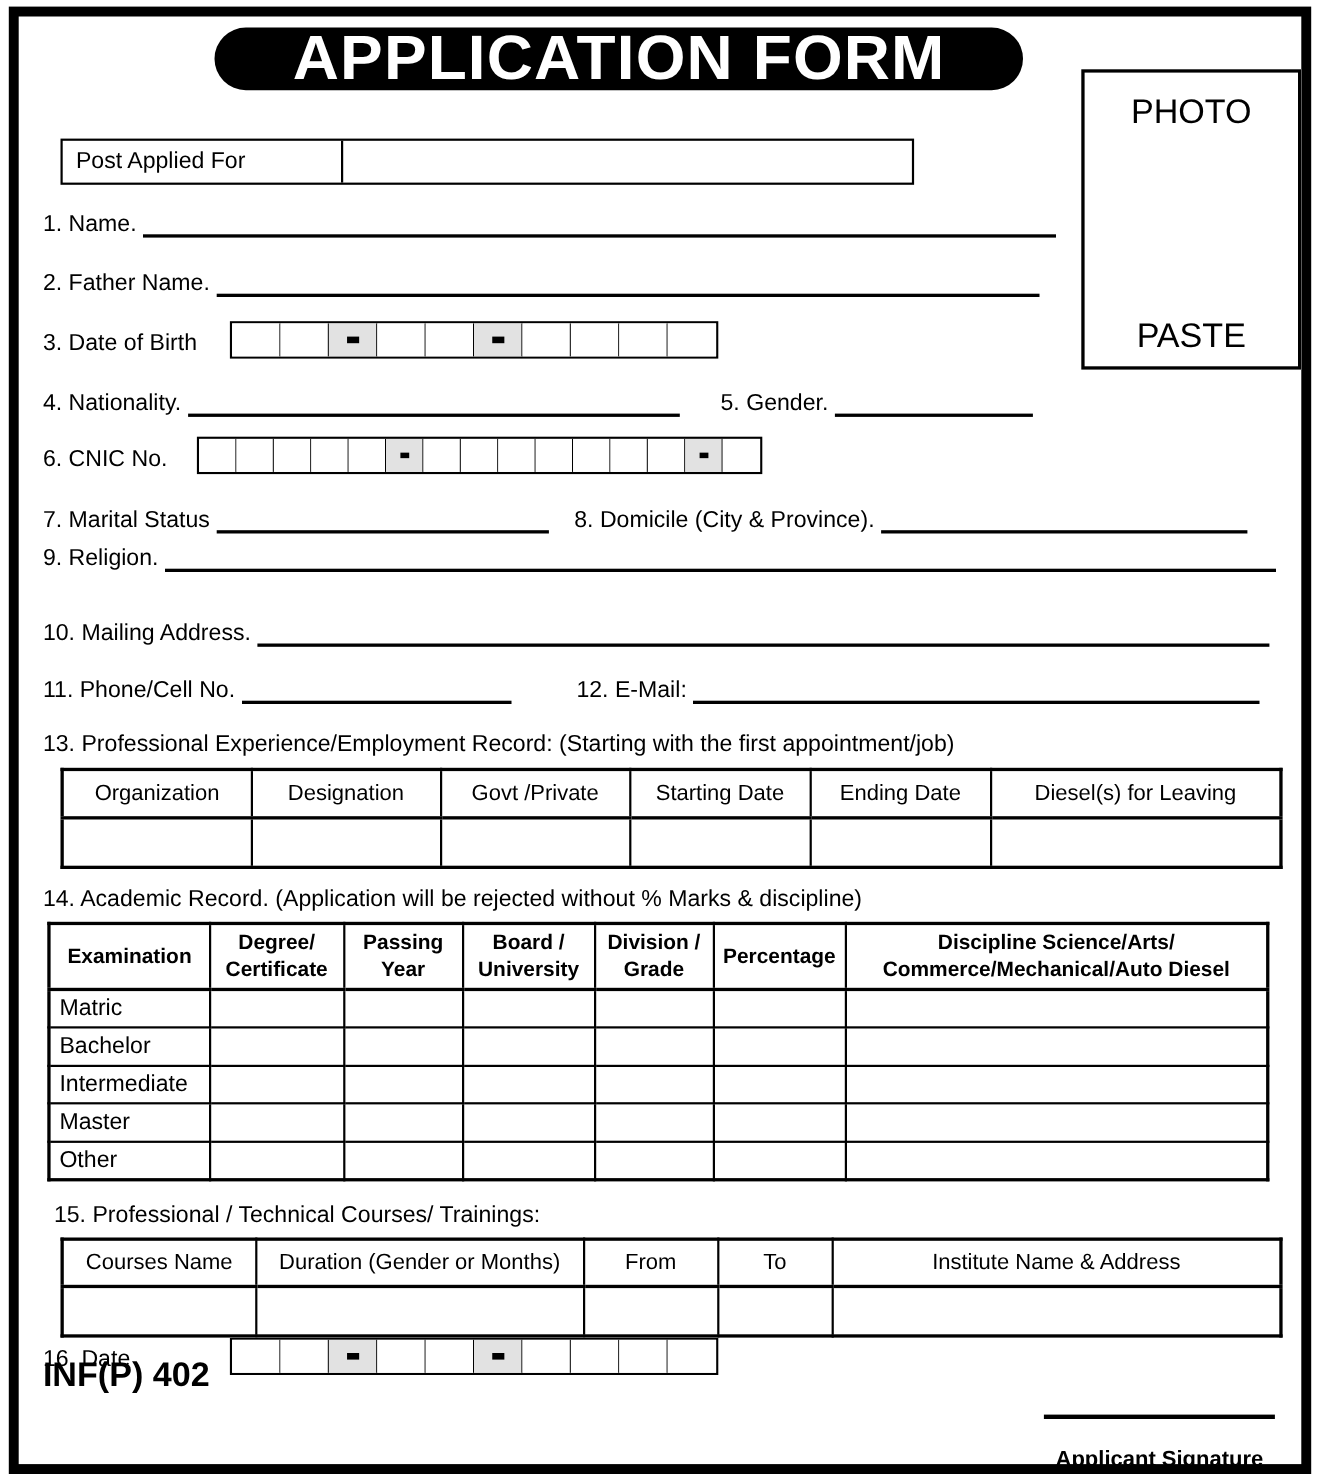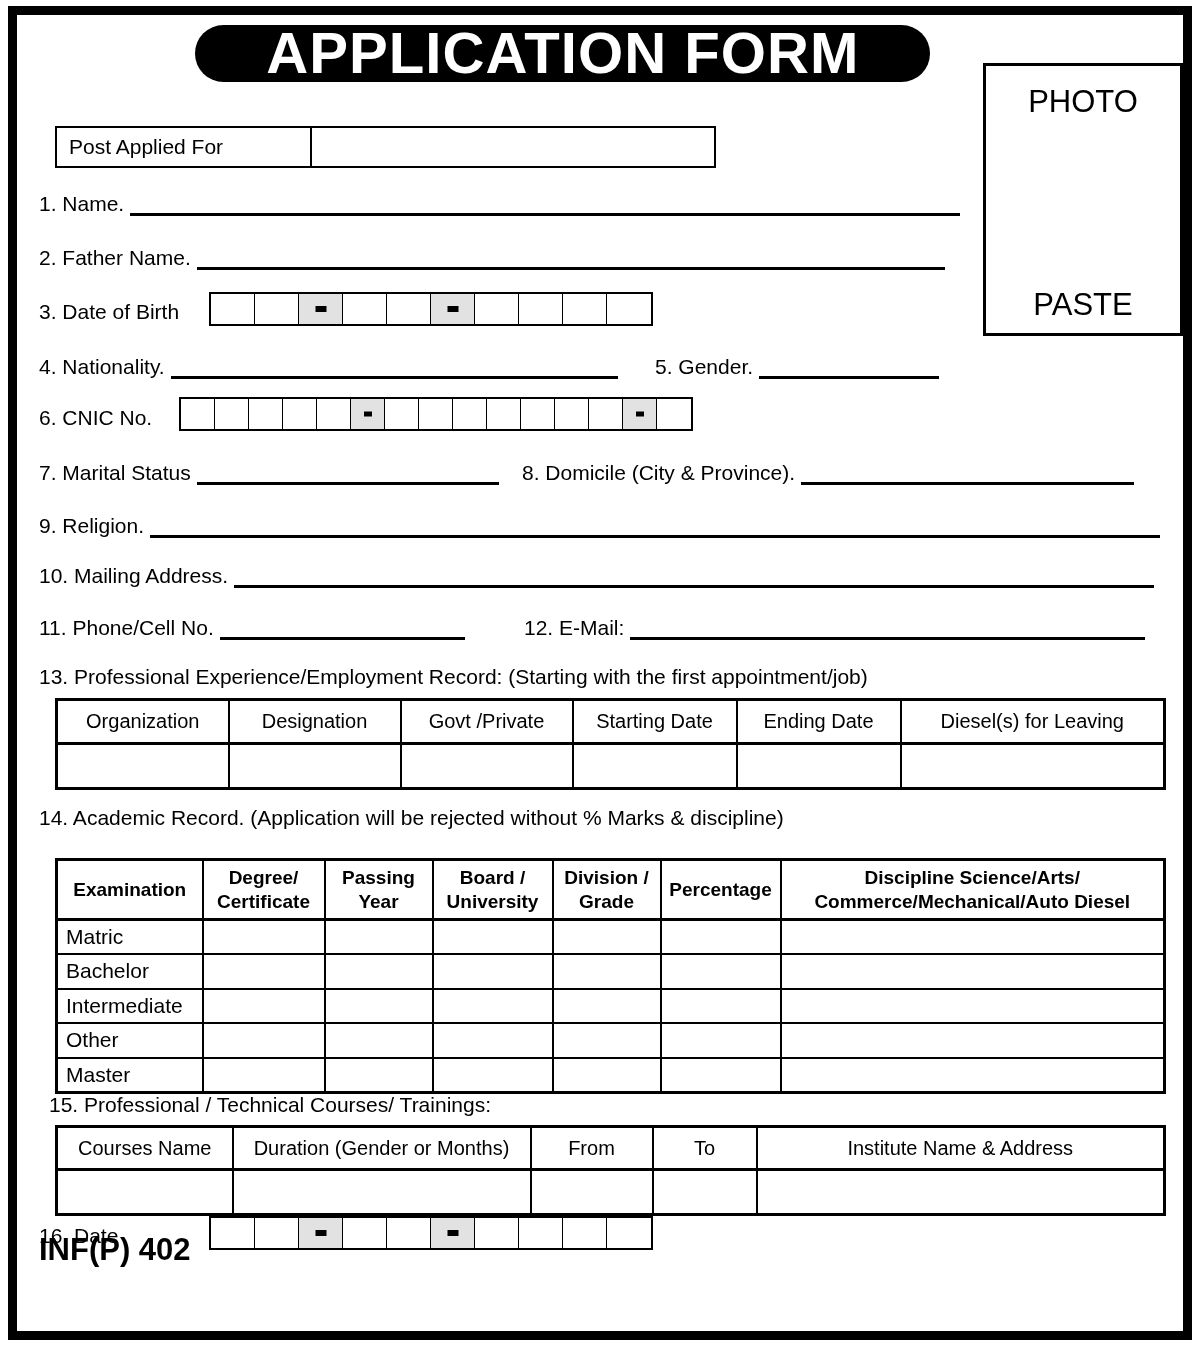--- a/index.html
+++ b/index.html
@@ -64,21 +64,21 @@
   .photo-bottom {
     position: absolute; bottom: 10px; left: 0; right: 0;
     text-align: center;
     font-size: 31px;
   }
 
   
   .post-box {
     position: absolute;
     left: 38px; top: 111px;
-    width: 661px; height: 42px;
+    width: 776px; height: 42px;
     border: 2px solid #000;
     display: flex;
     justify-content: center;
   }
   .post-label {
     width: 255px;
     border-right: 2px solid #000;
     display: flex; align-items: center;
     padding-left: 12px;
     font-size: 21px;
@@ -150,21 +150,21 @@
   }
   table.grid.thick { border: 3px solid #000; }
   table.grid.thick th { border-bottom-width: 3px; }
 
   
   #exp-table { left: 38px; top: 683px; width: 1108px; }
   #exp-table th { height: 44px; }
   #exp-table td { height: 45px; }
 
   
-  #acad-table { left: 38px; top: 823px; width: 1108px; margin-top: 20px; }
+  #acad-table { left: 26px; top: 823px; width: 1108px; }
   #acad-table th { height: 60px; font-weight: bold; font-size: 19px; line-height: 1.22; }
   #acad-table td { height: 34.5px; }
   #acad-table td.rowlabel { text-align: left; padding-left: 8px; font-size: 21px; }
 
   
   #courses-table { left: 38px; top: 1110px; width: 1108px; }
   #courses-table th { height: 43px; }
   #courses-table td { height: 45px; }
 
   
@@ -266,21 +266,21 @@
 
     <div class="frow" style="left:22px; top:447px;">
       <span class="flabel">7. Marital Status</span>
       <span class="fline" style="width:302px;"></span>
     </div>
     <div class="frow" style="left:505px; top:447px;">
       <span class="flabel">8. Domicile (City &amp; Province).</span>
       <span class="fline" style="width:333px;"></span>
     </div>
 
-    <div class="frow" style="left:22px; top:500px;">
+    <div class="frow" style="left:22px; top:482px;">
       <span class="flabel">9. Religion.</span>
       <span class="fline" style="width:1010px;"></span>
     </div>
 
     <div class="frow" style="left:22px; top:550px;">
       <span class="flabel">10. Mailing Address.</span>
       <span class="fline" style="width:920px;"></span>
     </div>
 
     <div class="frow" style="left:22px; top:602px;">
@@ -368,30 +368,30 @@
           <tr>
             <td class="rowlabel">Intermediate</td>
             <td></td>
             <td></td>
             <td></td>
             <td></td>
             <td></td>
             <td></td>
           </tr>
           <tr>
+            <td class="rowlabel">Master</td>
+            <td></td>
+            <td></td>
+            <td></td>
+            <td></td>
+            <td></td>
+            <td></td>
+          </tr>
+          <tr>
             <td class="rowlabel">Other</td>
-            <td></td>
-            <td></td>
-            <td></td>
-            <td></td>
-            <td></td>
-            <td></td>
-          </tr>
-          <tr>
-            <td class="rowlabel">Master</td>
             <td></td>
             <td></td>
             <td></td>
             <td></td>
             <td></td>
             <td></td>
           </tr>
         </tbody>
     </table>
 
@@ -434,15 +434,19 @@
         <div class="cell" style="width: 44px;"></div>
         <div class="cell" style="width: 44px;"></div>
         <div class="cell dash" style="width: 44px;"></div>
         <div class="cell" style="width: 44px;"></div>
         <div class="cell" style="width: 44px;"></div>
         <div class="cell" style="width: 44px;"></div>
         <div class="cell" style="width: 44px;"></div>
       </div>
 
     <div class="form-code">INF(P) 402</div>
+    <div class="sig-wrap">
+      <div class="sig-line"></div>
+      <div class="sig-label">Applicant Signature</div>
+    </div>
 
   </div>
 </div>
 
 </body></html>

